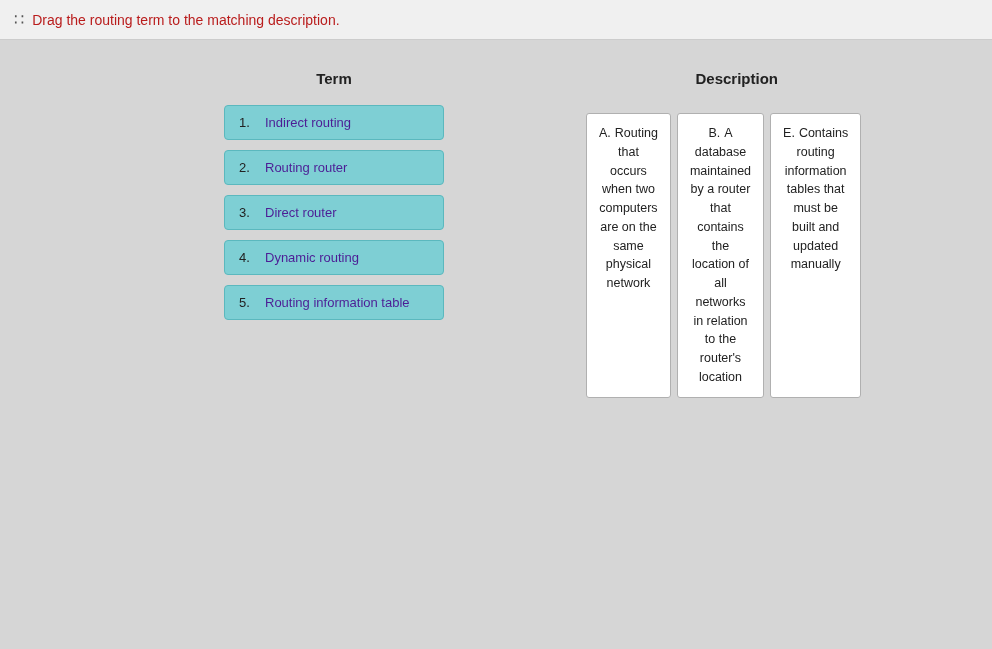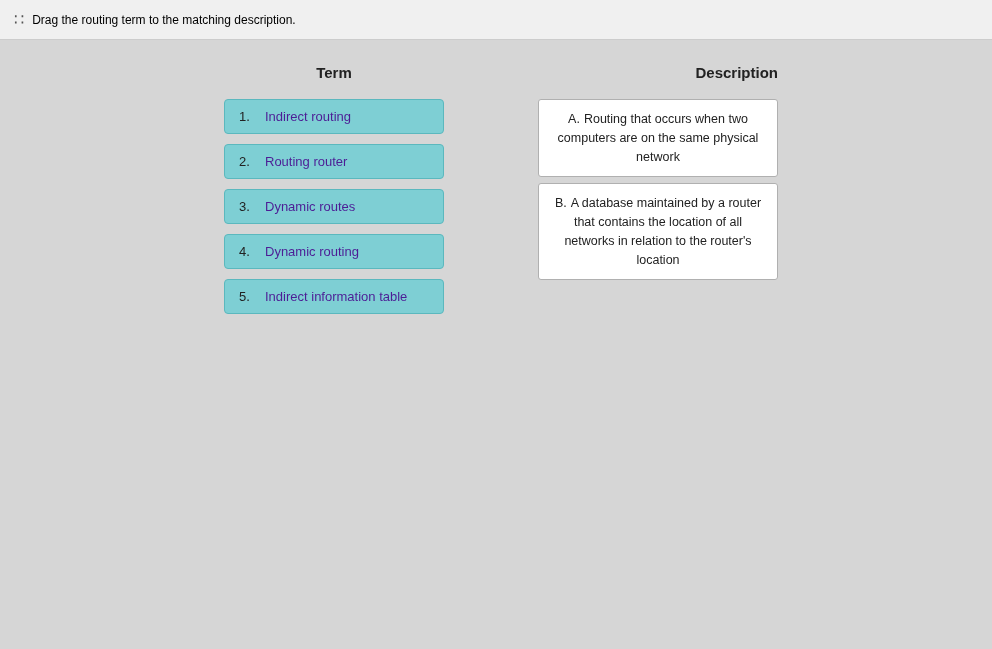--- a/index.html
+++ b/index.html
@@ -20,29 +20,29 @@
       align-items: center;
       gap: 8px;
     }
 
     .header-icon {
       color: #555;
       font-size: 16px;
     }
 
     .header-text {
-      font-size: 12px;
-      color: #000000;
+      font-size: 14px;
+      color: #b91c1c;
     }
 
     .main-content {
       display: flex;
       justify-content: center;
       gap: 84px;
-      padding: 24px 40px;
+      padding: 30px 40px;
     }
 
     .term-column {
       display: flex;
       flex-direction: column;
       align-items: center;
       min-width: 240px;
     }
 
     .column-header {
@@ -83,23 +83,24 @@
 
     .description-column {
       display: flex;
       flex-direction: column;
       align-items: flex-end;
       min-width: 240px;
     }
 
     .description-items {
       display: flex;
-      flex-direction: column;
+      flex-direction: row;
       gap: 6px;
-      width: 240px;
+      width: 192px;
+      margin-top: 8px;
     }
 
     .description-item {
       background: #ffffff;
       border: 1px solid #b0b0b0;
       border-radius: 3px;
       padding: 10px 12px;
       font-size: 12.5px;
       color: #222;
       text-align: center;
@@ -127,34 +128,35 @@
         <div class="term-item" draggable="true">
     <span class="term-number">1.</span>
     <span class="term-label">Indirect routing</span>
   </div>
         <div class="term-item" draggable="true">
     <span class="term-number">2.</span>
     <span class="term-label">Routing router</span>
   </div>
         <div class="term-item" draggable="true">
     <span class="term-number">3.</span>
-    <span class="term-label">Dynamic routes</span>
+    <span class="term-label">Direct router</span>
   </div>
         <div class="term-item" draggable="true">
     <span class="term-number">4.</span>
     <span class="term-label">Dynamic routing</span>
   </div>
         <div class="term-item" draggable="true">
     <span class="term-number">5.</span>
-    <span class="term-label">Indirect information table</span>
+    <span class="term-label">Routing information table</span>
   </div>
       </div>
   </div>
 
   <div class="description-column">
     <div class="column-header">Description</div>
     <div class="description-items" id="description-items-container">
         <div class="description-item"><span class="desc-letter">A.</span><span>Routing that occurs when two computers are on the same physical network</span></div>
         <div class="description-item"><span class="desc-letter">B.</span><span>A database maintained by a router that contains the location of all networks in relation to the router's location</span></div>
+        <div class="description-item"><span class="desc-letter">E.</span><span>Contains routing information tables that must be built and updated manually</span></div>
       </div>
   </div>
 
 </div>
 
 </body></html>

